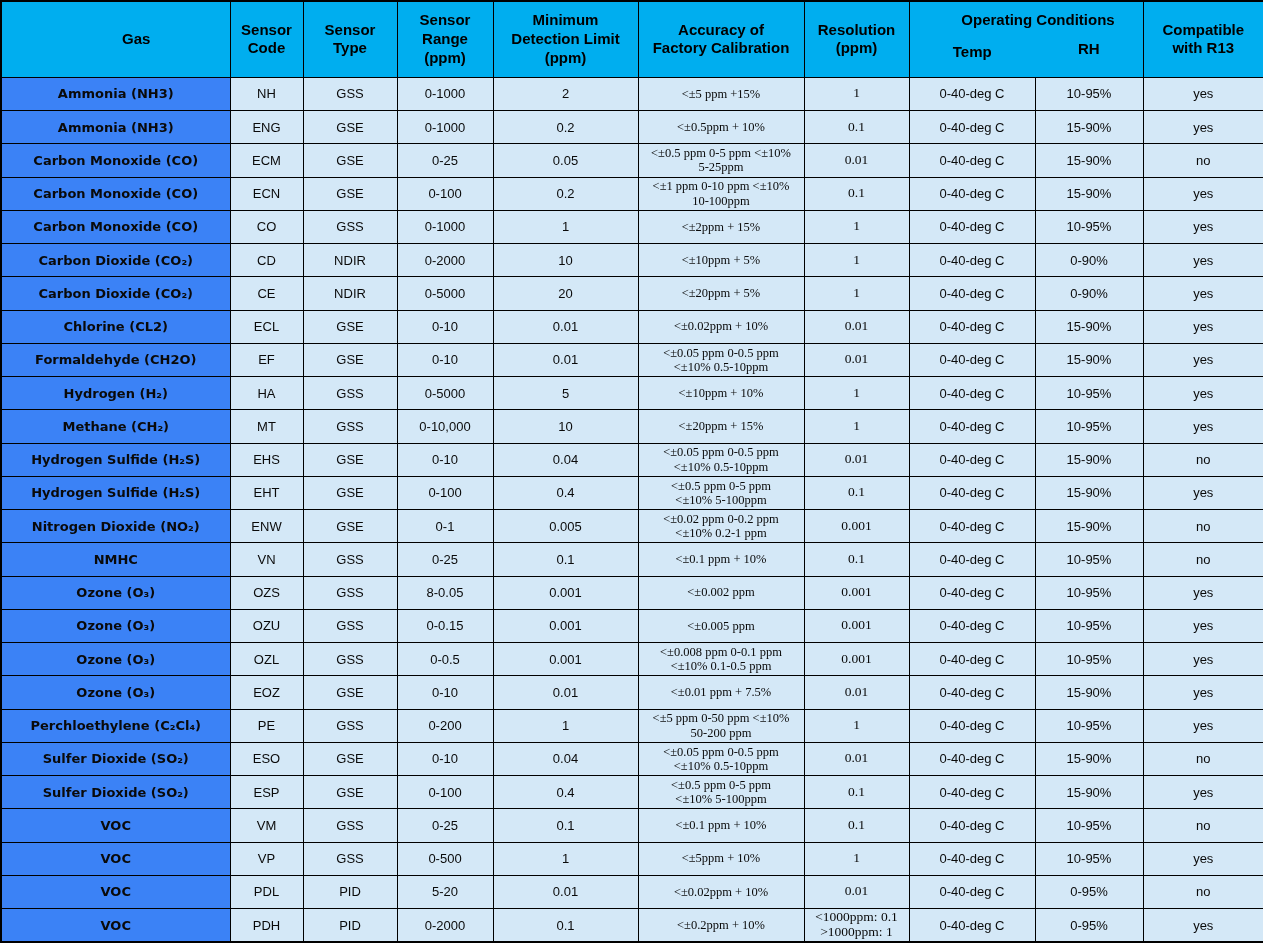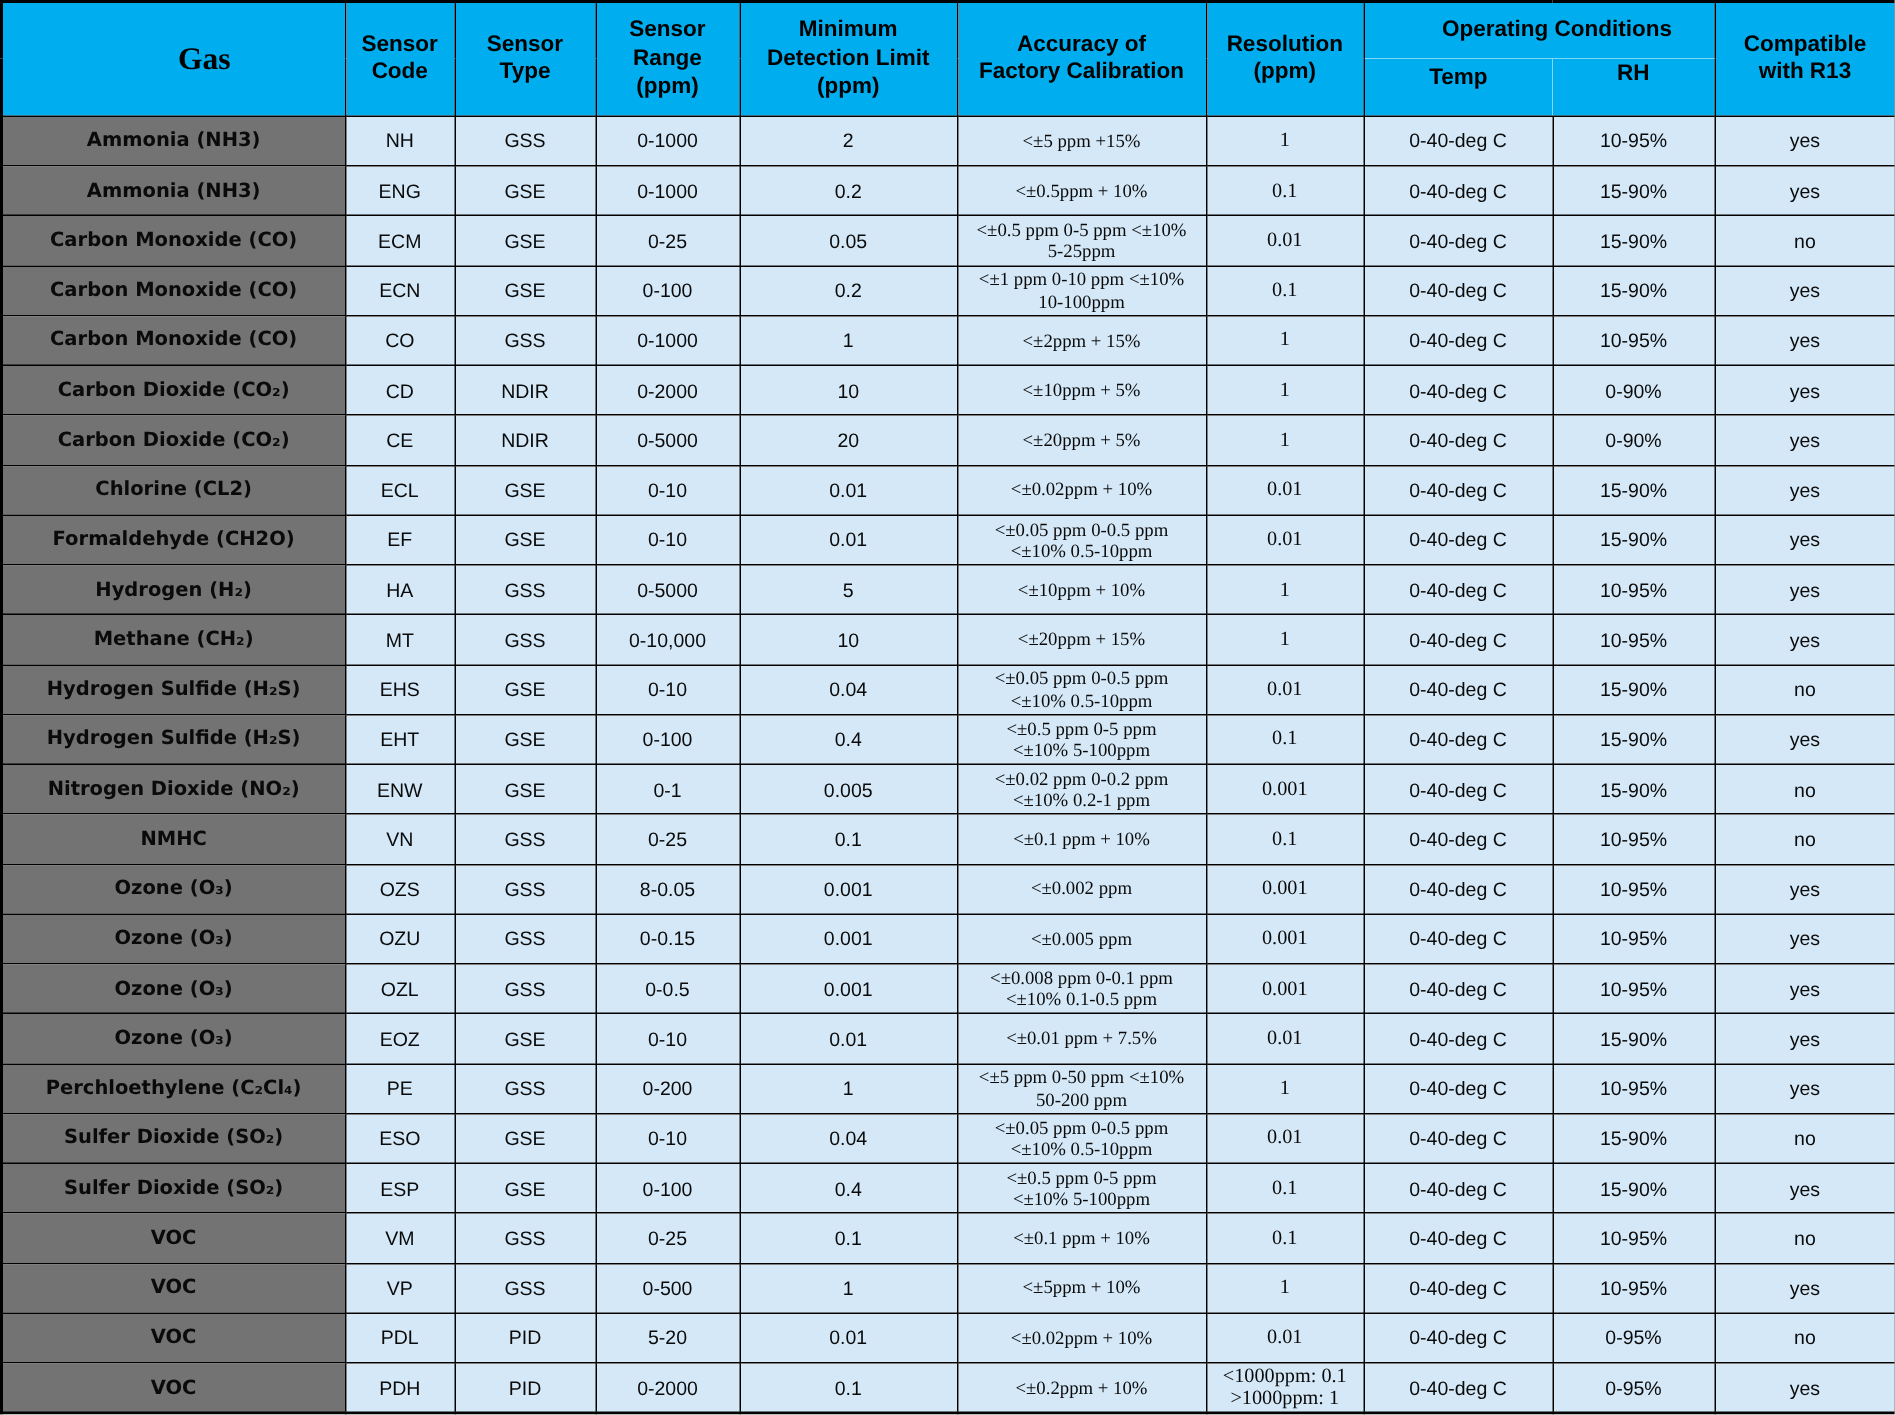--- a/index.html
+++ b/index.html
@@ -22,35 +22,35 @@
   thead th{
     background:#00AEEF;
     font:bold 15px "Liberation Sans","DejaVu Sans",sans-serif;
     white-space:pre-line;
     line-height:1.25;
     color:#000000;
   }
   thead tr.hrow1{height:38px;}
   thead tr.hrow2{height:33px;}
   th.gas-h{
-    font-family:Liberation Serif, serif;
-    font-size:21px;
+    font-family:Liberation Sans, sans-serif;
+    font-size:15px;
     padding-left:43px;
   }
   th.opcond-h{border-bottom:0 none;padding-left:26px;}
   th.temp-h{border-top:0 none;border-right:0 none;padding-bottom:12px;}
   th.rh-h{border-top:0 none;border-left:0 none;padding-bottom:18px;}
   tbody tr{height:33px;}
   tbody td{
     background:#d4e8f7;
     font:13px "Liberation Sans","DejaVu Sans",sans-serif;
     white-space:pre-line;
   }
   td.c-gas{
-    background:#737373;
+    background:#3b82f6;
     font:bold 13px "DejaVu Sans","Liberation Sans",sans-serif;
   }
   td.c-accuracy{
     font:12.5px "Liberation Serif","DejaVu Serif",serif;
     line-height:1.15;
   }
   td.c-resolution{
     font:13.5px "Liberation Serif","DejaVu Serif",serif;
     line-height:1.1;
   }

